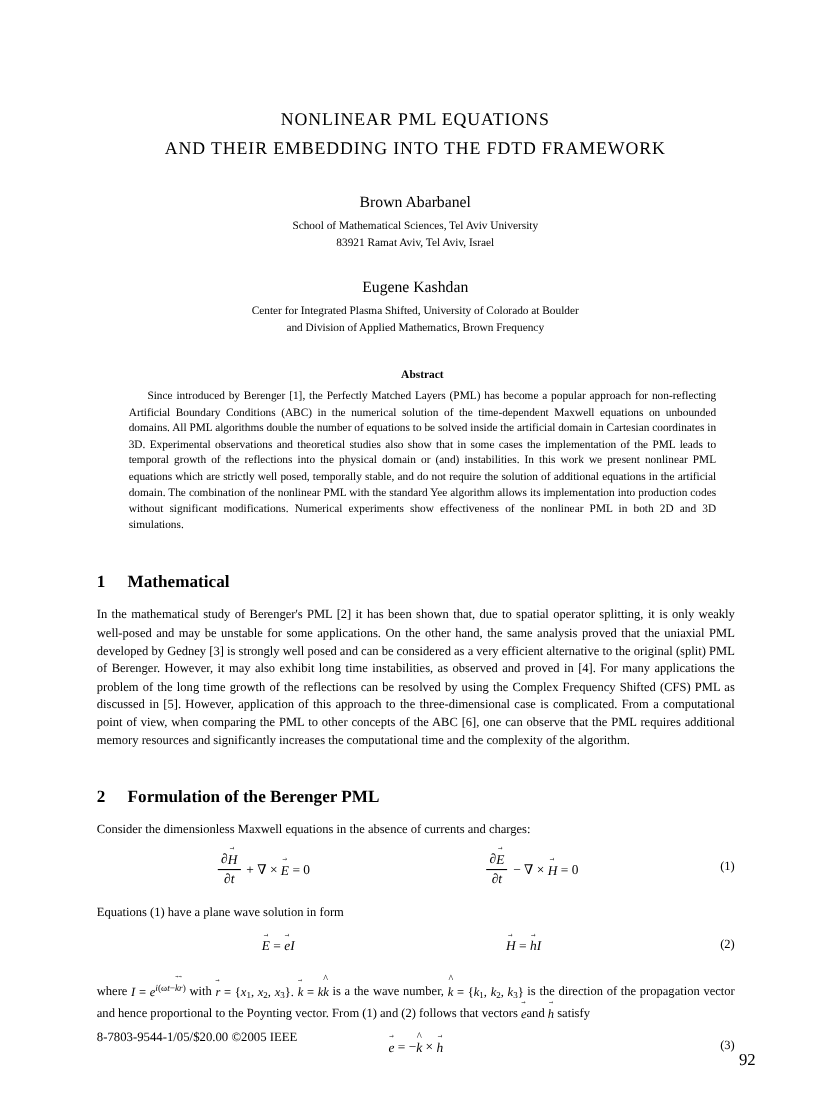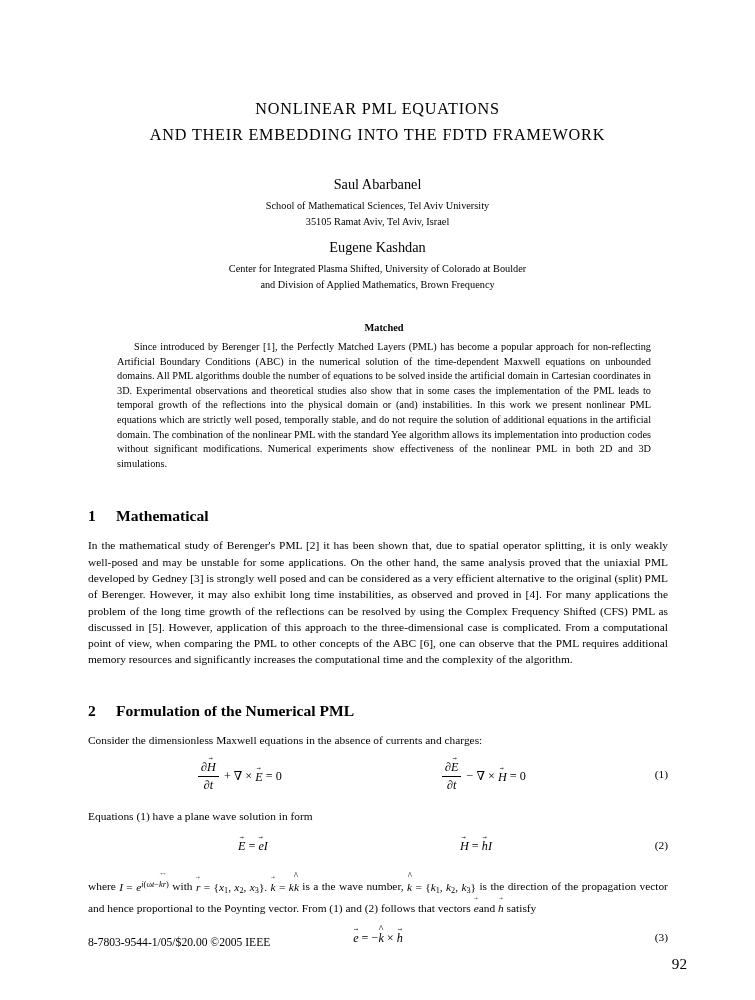--- a/index.html
+++ b/index.html
@@ -34,21 +34,21 @@
     line-height: 26px;
     font-weight: 400;
   }
 
   
   .author-block {
     text-align: center;
     margin-top: 26px;
   }
   .author-block.second {
-    margin-top: 8px;
+    margin-top: 22px;
     text-align: center;
   }
   .author-name {
     font-size: 14.3px;
     line-height: 21px;
     margin-bottom: 3px;
   }
   .affil {
     font-size: 10.3px;
     line-height: 15.5px;
@@ -191,45 +191,45 @@
 <body>
 
 <div class="page">
 
   <div class="title-block">
     <div class="title-line">NONLINEAR PML EQUATIONS</div>
     <div class="title-line">AND THEIR EMBEDDING INTO THE FDTD FRAMEWORK</div>
   </div>
 
   <div class="author-block">
-    <div class="author-name">Saul Abarbanel</div>
+    <div class="author-name">Brown Abarbanel</div>
     <div class="affil">School of Mathematical Sciences, Tel Aviv University</div>
-    <div class="affil">35105 Ramat Aviv, Tel Aviv, Israel</div>
+    <div class="affil">83921 Ramat Aviv, Tel Aviv, Israel</div>
   </div>
 
   <div class="author-block second">
     <div class="author-name">Eugene Kashdan</div>
     <div class="affil">Center for Integrated Plasma Shifted, University of Colorado at Boulder</div>
     <div class="affil">and Division of Applied Mathematics, Brown Frequency</div>
   </div>
 
   <div class="abstract-wrap">
-    <div class="abstract-head">Matched</div>
+    <div class="abstract-head">Abstract</div>
     <div class="abstract-body">Since introduced by Berenger [1], the Perfectly Matched Layers (PML) has become a popular approach for non-reflecting Artificial Boundary Conditions (ABC) in the numerical solution of the time-dependent Maxwell equations on unbounded domains. All PML algorithms double the number of equations to be solved inside the artificial domain in Cartesian coordinates in 3D. Experimental observations and theoretical studies also show that in some cases the implementation of the PML leads to temporal growth of the reflections into the physical domain or (and) instabilities. In this work we present nonlinear PML equations which are strictly well posed, temporally stable, and do not require the solution of additional equations in the artificial domain. The combination of the nonlinear PML with the standard Yee algorithm allows its implementation into production codes without significant modifications. Numerical experiments show effectiveness of the nonlinear PML in both 2D and 3D simulations.</div>
   </div>
 
   <div class="section-head sec-intro">
     <span class="sec-num">1</span>
     <span>Mathematical</span>
   </div>
   <div class="para">In the mathematical study of Berenger's PML [2] it has been shown that, due to spatial operator splitting, it is only weakly well-posed and may be unstable for some applications. On the other hand, the same analysis proved that the uniaxial PML developed by Gedney [3] is strongly well posed and can be considered as a very efficient alternative to the original (split) PML of Berenger. However, it may also exhibit long time instabilities, as observed and proved in [4]. For many applications the problem of the long time growth of the reflections can be resolved by using the Complex Frequency Shifted (CFS) PML as discussed in [5]. However, application of this approach to the three-dimensional case is complicated. From a computational point of view, when comparing the PML to other concepts of the ABC [6], one can observe that the PML requires additional memory resources and significantly increases the computational time and the complexity of the algorithm.</div>
 
   <div class="section-head sec-form">
     <span class="sec-num">2</span>
-    <span>Formulation of the Numerical PML</span>
+    <span>Formulation of the Berenger PML</span>
   </div>
   <div class="para">Consider the dimensionless Maxwell equations in the absence of currents and charges:</div>
 
   <div class="eq-row">
     <span class="eq-item eq-a m"><span class="frac"><span class="num">∂<span class="vec">H</span></span><span class="den">∂<span class="mi">t</span></span></span>
       + ∇ × <span class="vec">E</span> = 0</span>
     <span class="eq-item eq-b m"><span class="frac"><span class="num">∂<span class="vec">E</span></span><span class="den">∂<span class="mi">t</span></span></span>
       − ∇ × <span class="vec">H</span> = 0</span>
     <span class="eq-num">(1)</span>
   </div>

